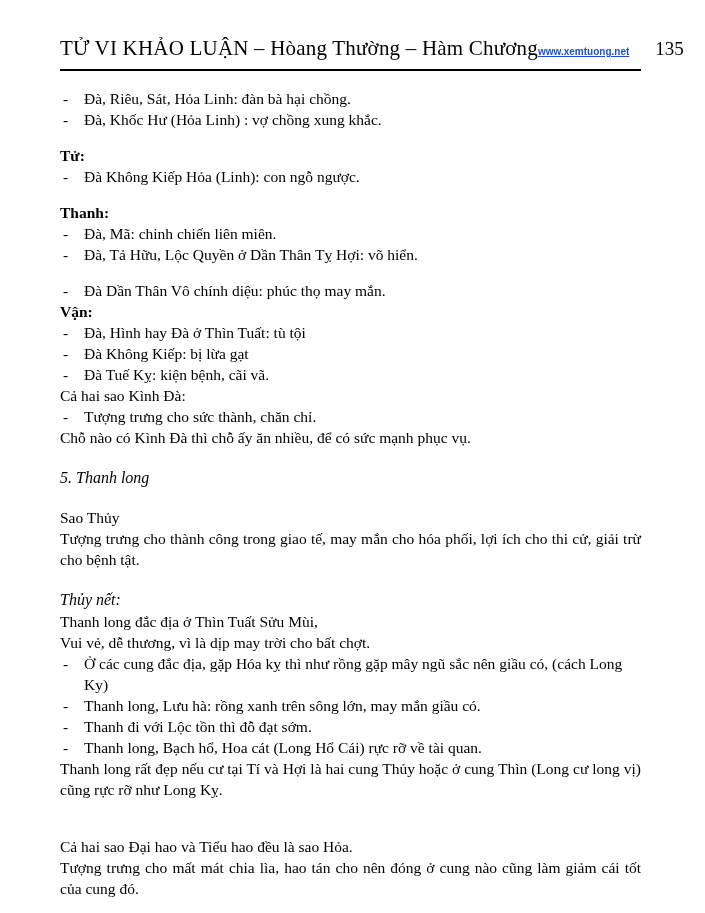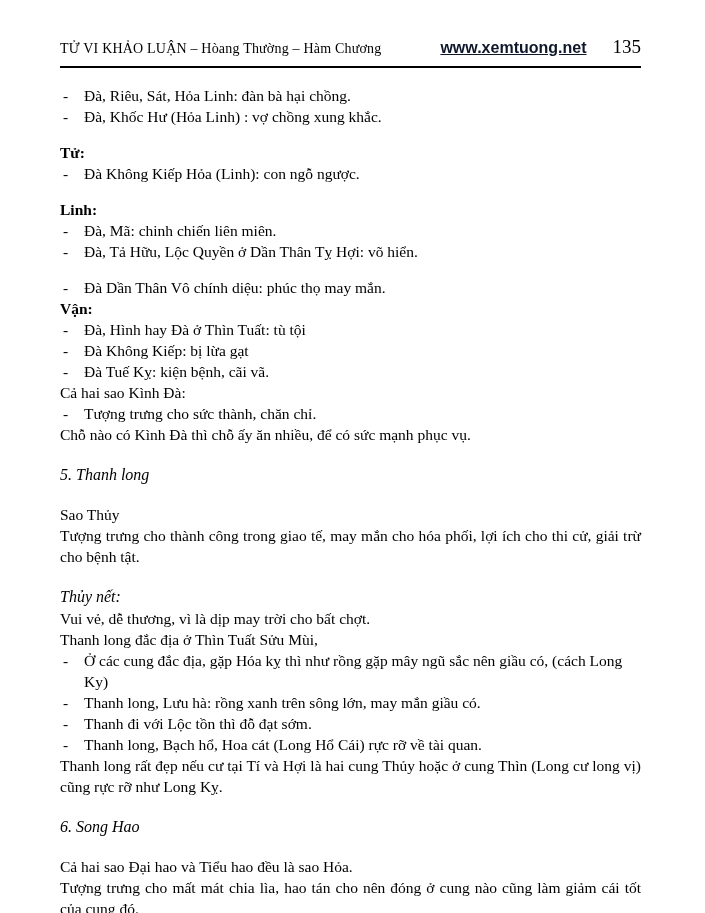--- a/index.html
+++ b/index.html
@@ -19,30 +19,30 @@
     padding: 36px 64px 0 60px;
   }
   
   #page-header {
     display: flex;
     align-items: baseline;
     border-bottom: 2px solid #000000;
     padding-bottom: 8px;
   }
   .hdr-title {
-    font-size: 14px;
+    font-size: 21px;
     white-space: nowrap;
     letter-spacing: 0.2px;
   }
   .hdr-spacer { flex: 1; }
   .hdr-link {
     font-family: "Liberation Sans", sans-serif;
     font-weight: bold;
-    font-size: 16px;
-    color: #0f172a;
+    font-size: 10px;
+    color: #1d4ed8;
     text-decoration: underline;
     white-space: nowrap;
     cursor: pointer;
   }
   .hdr-page {
     font-size: 19px;
     margin-left: 26px;
     white-space: nowrap;
   }
   
@@ -98,21 +98,21 @@
         <span class="dash">-</span>
         <span class="btxt">Đà, Khốc Hư (Hỏa Linh) : vợ chồng xung khắc.</span>
       </div>
       <div class="sp-sm"></div>
       <div class="line bold-label">Tử:</div>
       <div class="line bullet">
         <span class="dash">-</span>
         <span class="btxt">Đà Không Kiếp Hỏa (Linh): con ngỗ ngược.</span>
       </div>
       <div class="sp-sm"></div>
-      <div class="line bold-label">Linh:</div>
+      <div class="line bold-label">Thanh:</div>
       <div class="line bullet">
         <span class="dash">-</span>
         <span class="btxt">Đà, Mã: chinh chiến liên miên.</span>
       </div>
       <div class="line bullet">
         <span class="dash">-</span>
         <span class="btxt">Đà, Tả Hữu, Lộc Quyền ở Dần Thân Tỵ Hợi: võ hiển.</span>
       </div>
       <div class="sp-sm"></div>
       <div class="line bullet">
@@ -138,38 +138,37 @@
         <span class="btxt">Tượng trưng cho sức thành, chăn chỉ.</span>
       </div>
       <div class="line plain">Chỗ nào có Kình Đà thì chỗ ấy ăn nhiều, để có sức mạnh phục vụ.</div>
       <div class="sp-lg"></div>
       <div class="h-italic">5. Thanh long</div>
       <div class="sp-lg"></div>
       <div class="line plain">Sao Thủy</div>
       <div class="line justify">Tượng trưng cho thành công trong giao tế, may mắn cho hóa phối, lợi ích cho thi cử, giải trừ cho bệnh tật.</div>
       <div class="sp-lg"></div>
       <div class="h-italic">Thủy nết:</div>
+      <div class="line plain">Thanh long  đắc địa ở Thìn Tuất Sửu Mùi,</div>
       <div class="line plain">Vui vẻ, dễ thương, vì là dịp may trời cho bất chợt.</div>
-      <div class="line plain">Thanh long  đắc địa ở Thìn Tuất Sửu Mùi,</div>
       <div class="line bullet">
         <span class="dash">-</span>
         <span class="btxt">Ở các cung  đắc địa, gặp Hóa kỵ thì như rồng gặp mây ngũ sắc nên giầu có, (cách Long Ky)</span>
       </div>
       <div class="line bullet">
         <span class="dash">-</span>
         <span class="btxt">Thanh long, Lưu hà: rồng xanh trên sông lớn, may mắn giầu có.</span>
       </div>
       <div class="line bullet">
         <span class="dash">-</span>
         <span class="btxt">Thanh đi với Lộc tồn thì đỗ đạt sớm.</span>
       </div>
       <div class="line bullet">
         <span class="dash">-</span>
         <span class="btxt">Thanh long, Bạch hổ, Hoa cát (Long Hổ Cái) rực rỡ về tài quan.</span>
       </div>
       <div class="line justify">Thanh long rất đẹp nếu cư tại Tí và Hợi là hai cung Thủy hoặc ở cung Thìn (Long cư long vị) cũng rực rỡ như Long Kỵ.</div>
       <div class="sp-lg"></div>
-      <div class="h-italic">6. Song Hao</div>
       <div class="sp-lg"></div>
       <div class="line plain">Cả hai sao Đại hao và Tiểu hao đều là sao Hỏa.</div>
       <div class="line justify">Tượng trưng cho mất mát chia lìa, hao tán cho nên đóng ở cung nào cũng làm giảm cái tốt của cung đó.</div>
     </div>
 </div>
 
 </body></html>

